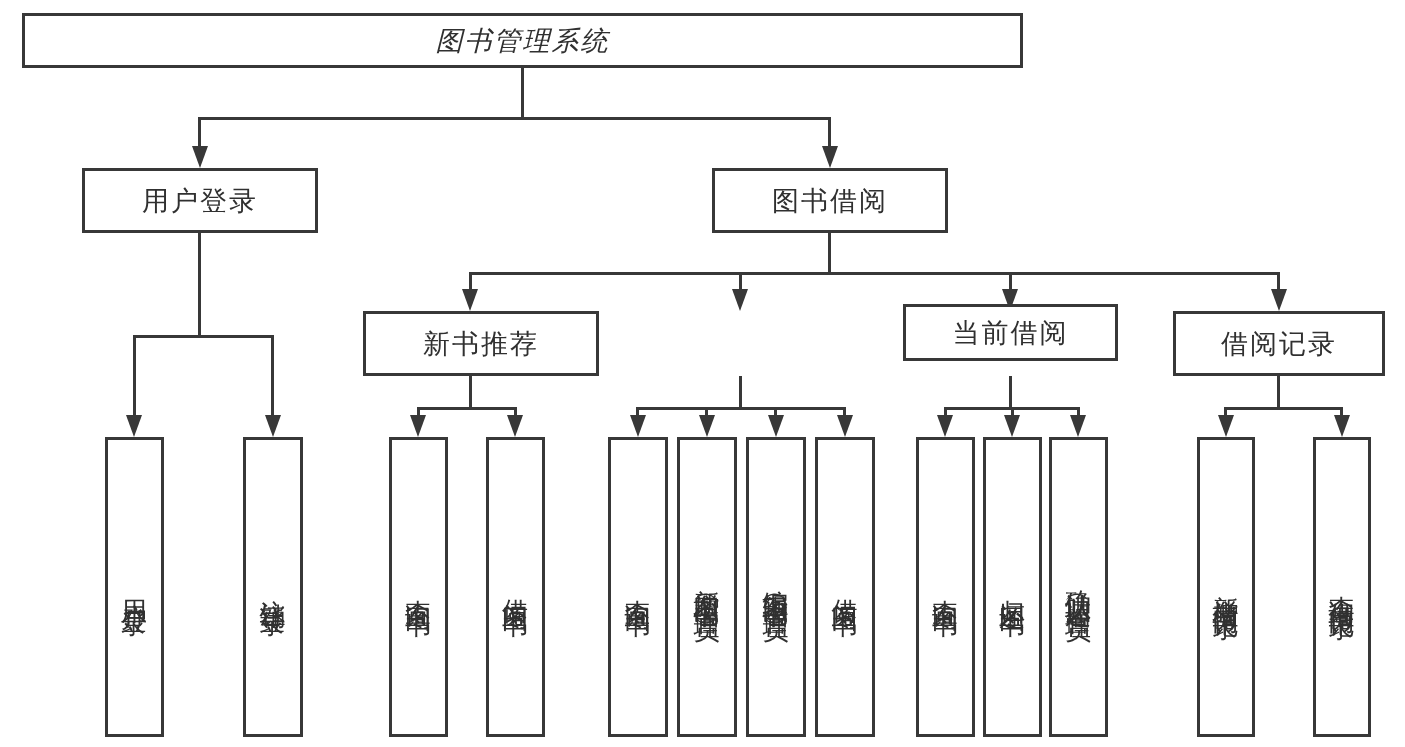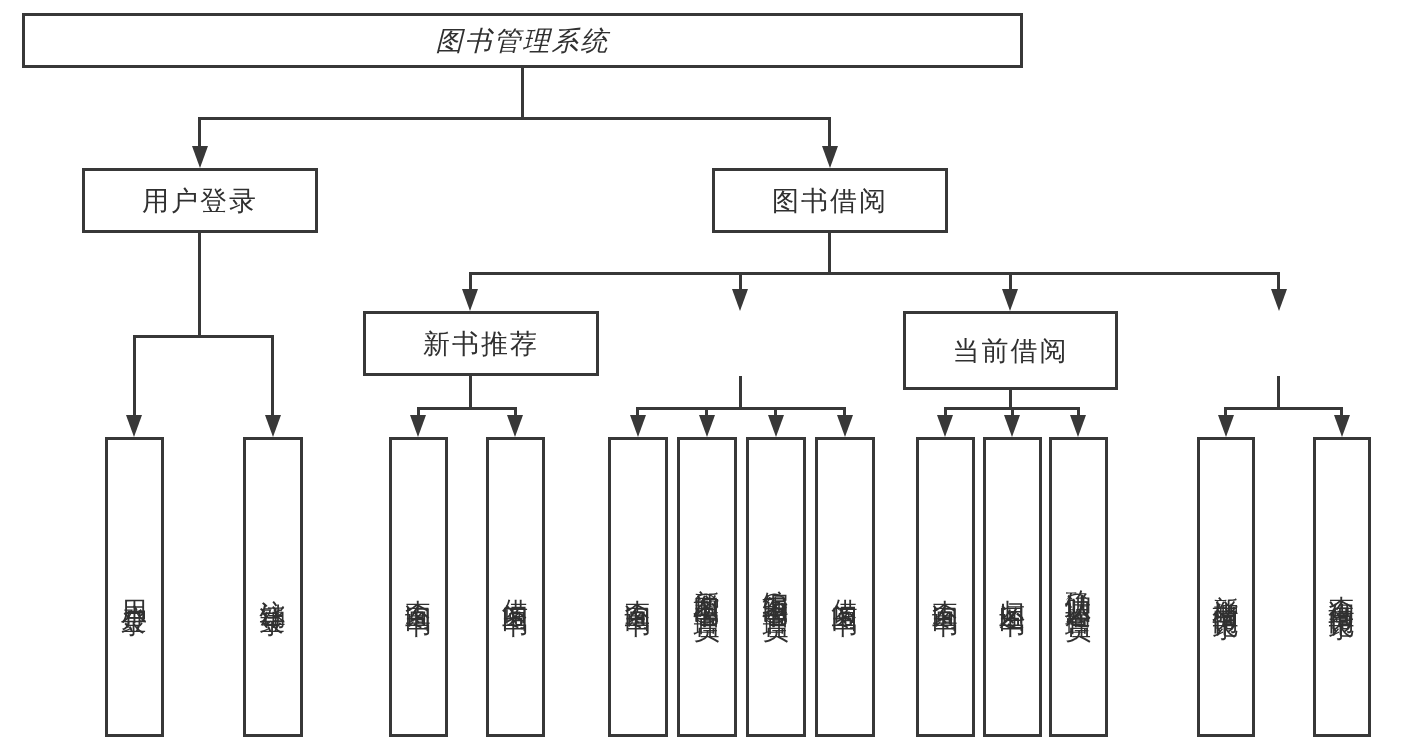--- a/index.html
+++ b/index.html
@@ -120,21 +120,22 @@
       <div class="arrowhead" style="left: 1218px; top: 415px;"></div>
       <div class="arrowhead" style="left: 1334px; top: 415px;"></div>
     </div>
 
   <div class="node" style="left:22px; top:13px; width:1001px; height:55px;font-style:italic;">图书管理系统</div>
 
   <div class="node" style="left:82px; top:168px; width:236px; height:65px;">用户登录</div>
   <div class="node" style="left:712px; top:168px; width:236px; height:65px;">图书借阅</div>
 
   <div class="node" style="left:363px; top:311px; width:236px; height:65px;">新书推荐</div>
-  <div class="node" style="left:903px; top:311px; width:215px; height:79px;">当前借阅</div>
+  <div class="node" style="left:903px; top:304px; width:215px; height:57px;">当前借阅</div>
+  <div class="node" style="left:1173px; top:311px; width:212px; height:65px;">借阅记录</div>
 
   <div class="node vertical" style="left:105px; top:437px; width:59px; height:300px;">用户登录</div>
   <div class="node vertical" style="left:243px; top:437px; width:60px; height:300px;">注销登录</div>
 
   <div class="node vertical" style="left:389px; top:437px; width:59px; height:300px;">查询图书</div>
   <div class="node vertical" style="left:486px; top:437px; width:59px; height:300px;">借阅图书</div>
 
   <div class="node vertical" style="left:608px; top:437px; width:60px; height:300px;">查询图书</div>
   <div class="node vertical" style="left:677px; top:437px; width:60px; height:300px;">新增图书（管理员）</div>
   <div class="node vertical" style="left:746px; top:437px; width:60px; height:300px;">编辑图书（管理员）</div>

